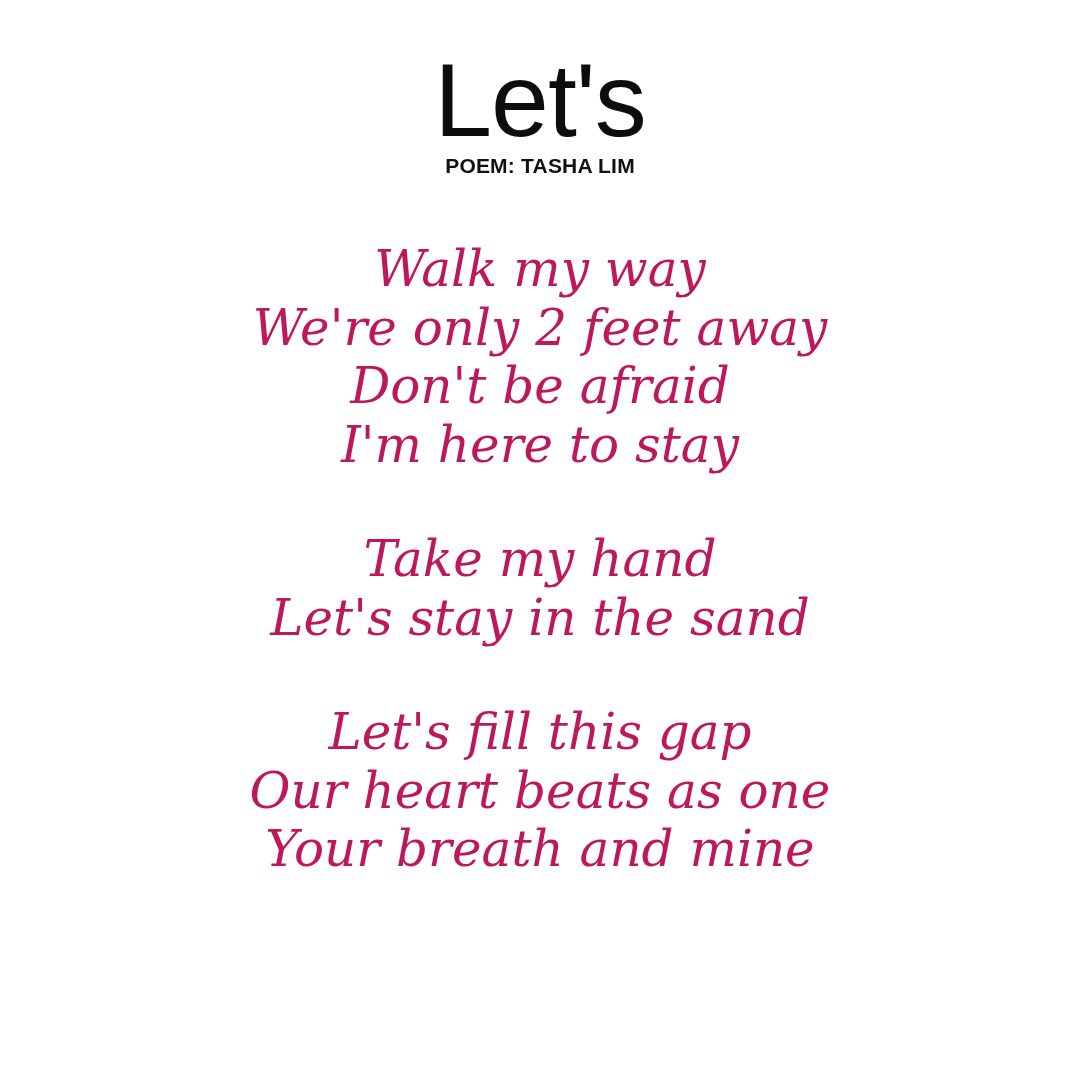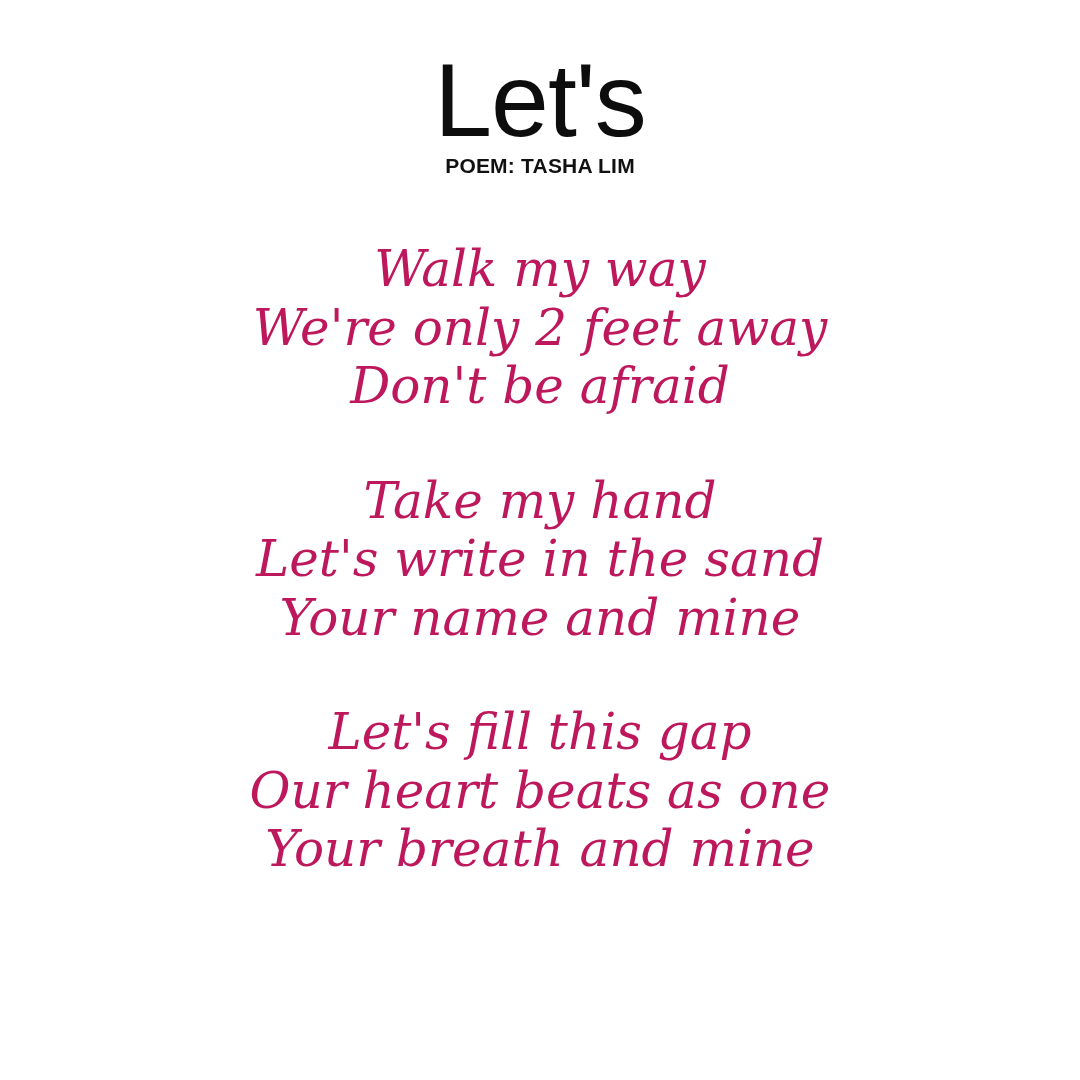--- a/index.html
+++ b/index.html
@@ -74,26 +74,26 @@
 
   <h1 class="title">Let's</h1>
   <div class="byline">POEM: TASHA LIM</div>
 
   <div class="poem">
 
     <div class="stanza">
       <div class="line">Walk my way</div>
       <div class="line">We're only 2 feet away</div>
       <div class="line">Don't be afraid</div>
+      <div class="line">I'm here to stay</div>
     </div>
 
     <div class="stanza">
       <div class="line">Take my hand</div>
-      <div class="line">Let's write in the sand</div>
-      <div class="line">Your name and mine</div>
+      <div class="line">Let's stay in the sand</div>
     </div>
 
     <div class="stanza">
       <div class="line">Let's fill this gap</div>
       <div class="line">Our heart beats as one</div>
       <div class="line">Your breath and mine</div>
     </div>
 
   </div>
 </div>

